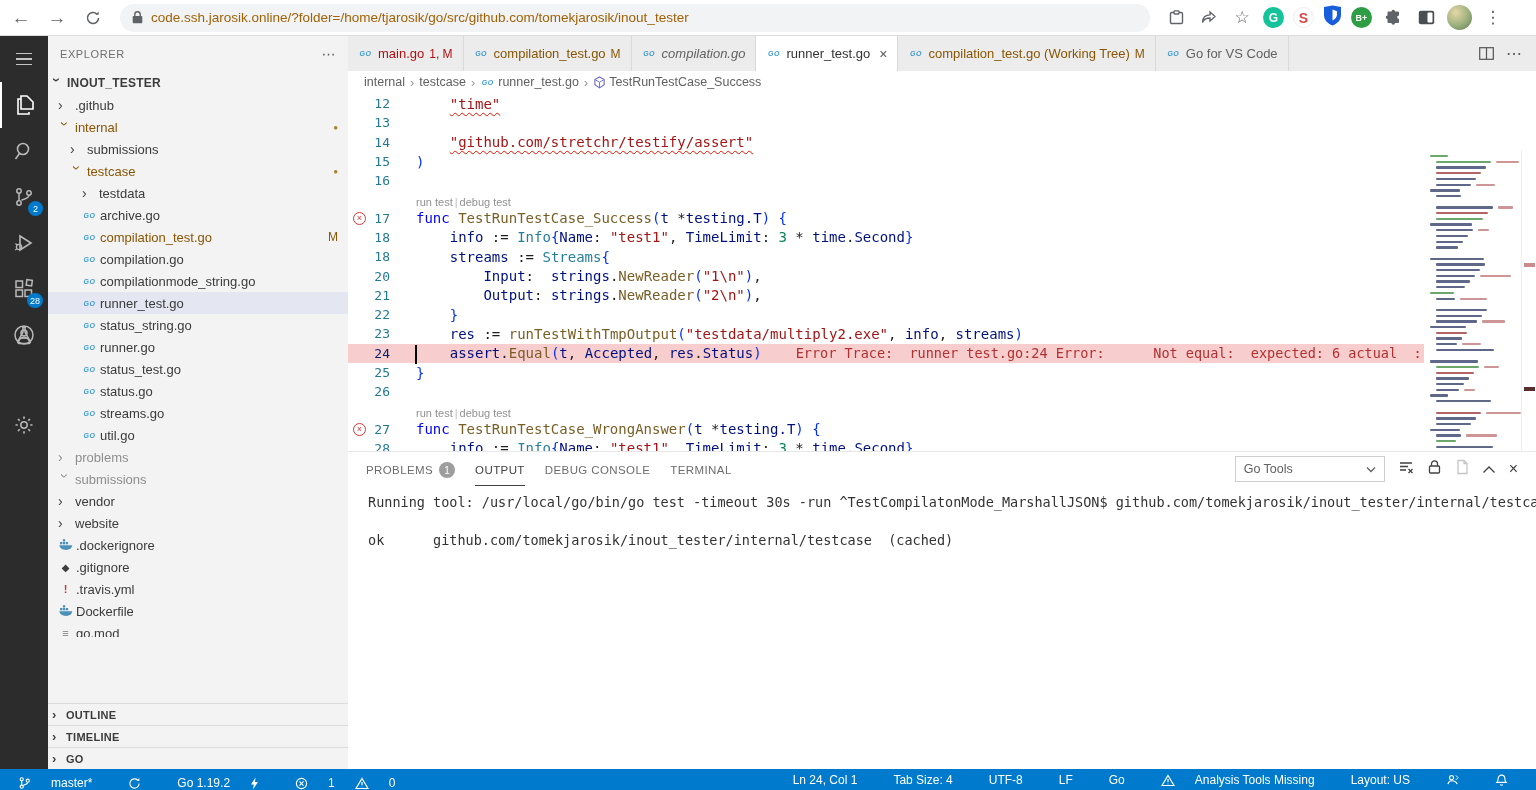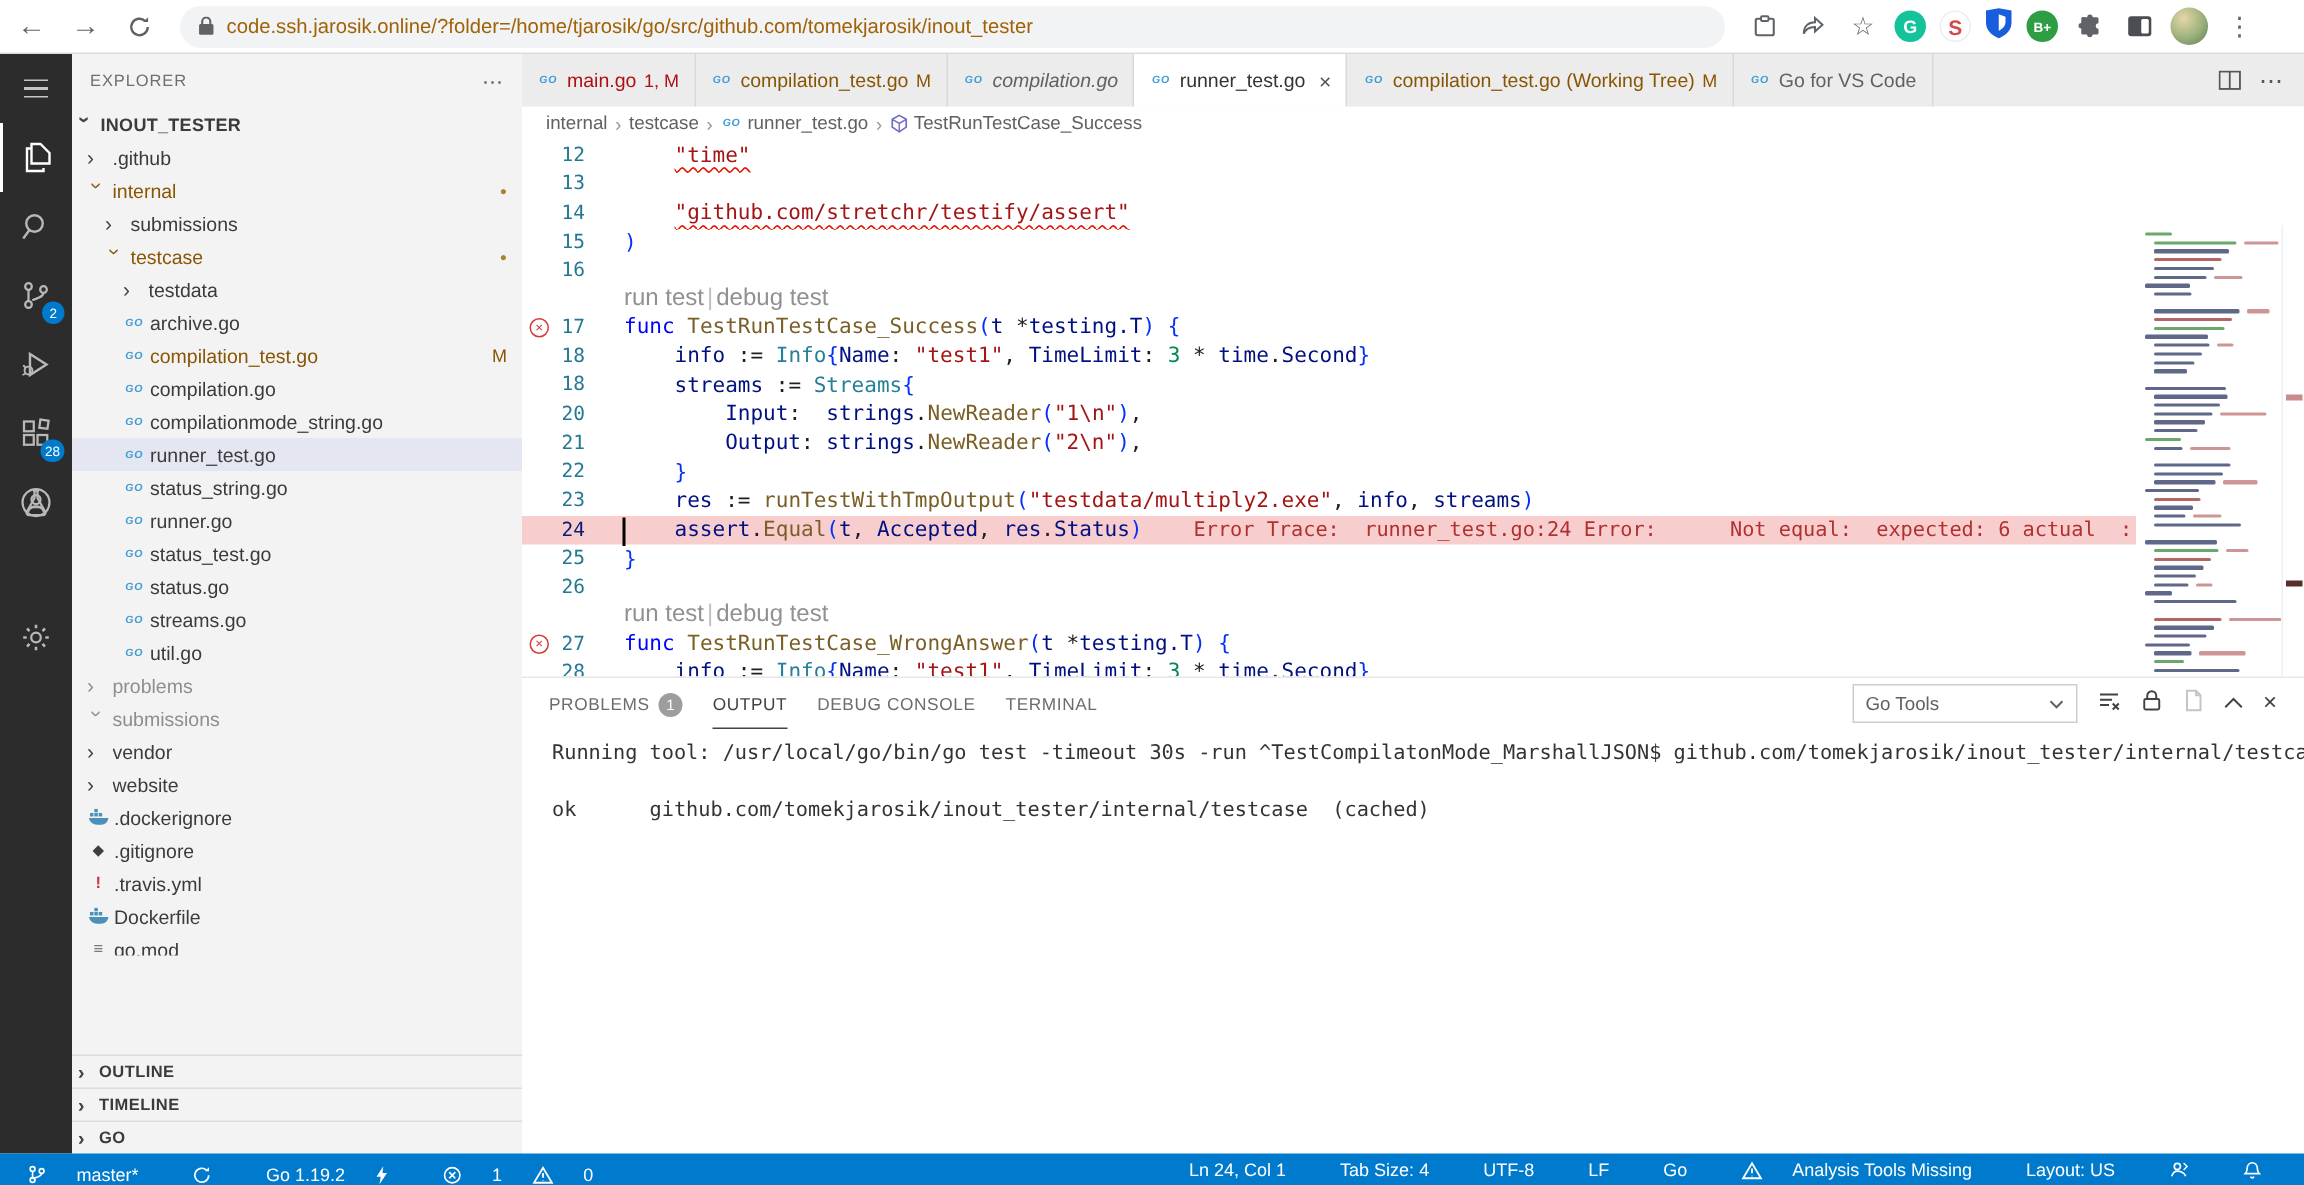--- a/index.html
+++ b/index.html
@@ -71,21 +71,21 @@
   .gut{flex:0 0 68px;display:flex;align-items:center;height:100%;position:relative}
   .gerr{position:absolute;left:5px;width:13px;height:13px;border:1.4px solid #d43a3a;border-radius:50%;color:#d43a3a;font-size:9px;line-height:10px;display:flex;align-items:center;justify-content:center}
   .lnum{margin-left:auto;padding-right:26px;font-family:"DejaVu Sans Mono",monospace;font-size:13px;color:#237893}
   .lnum.active{color:#0b216f}
   .ctext{font-family:"DejaVu Sans Mono",monospace;font-size:14px;white-space:pre;position:relative}
   .tk{white-space:pre}
   .kw{color:#0000ff}.fn{color:#795E26}.ty{color:#267f99}.va{color:#001080}.st{color:#a31515}.nu{color:#098658}.pl{color:#1e1e1e}.br{color:#0431fa}
   .sq{text-decoration:underline wavy #e51400 1px;text-underline-offset:3px;text-decoration-skip-ink:none}
   .cursor{position:absolute;left:-1px;top:0;width:2px;height:19px;background:#000}
   .errmsg{font-family:"DejaVu Sans Mono",monospace;font-size:13.5px;color:#b23030;white-space:pre;margin-left:34px;overflow:hidden}
-  .cl-row{height:18px;display:flex;align-items:flex-end;padding-left:68px;font-size:16px;color:#919191}
+  .cl-row{height:18px;display:flex;align-items:flex-end;padding-left:68px;font-size:11px;color:#919191}
   .cl-link{cursor:pointer}
   .cl-sep{margin:0 2px;color:#c0c0c0}
   
   #minimap{position:absolute;right:15px;top:57px;width:97px;height:358px;background:#fff;overflow:hidden}
   #overview-ruler{position:absolute;right:0;top:57px;width:15px;height:358px;background:#fff;border-left:1px solid #f0f0f0}
   .ov-mark{position:absolute;left:2px;width:11px;height:4px}
   .mm-bar{position:absolute;height:2.4px;border-radius:1px}
   
   #panel{position:absolute;left:0;top:415px;width:1188px;height:318px;background:#fff;border-top:1px solid #e7e7e7}
   #panel-head{height:34px;display:flex;align-items:center;padding:0 18px;gap:20px}

